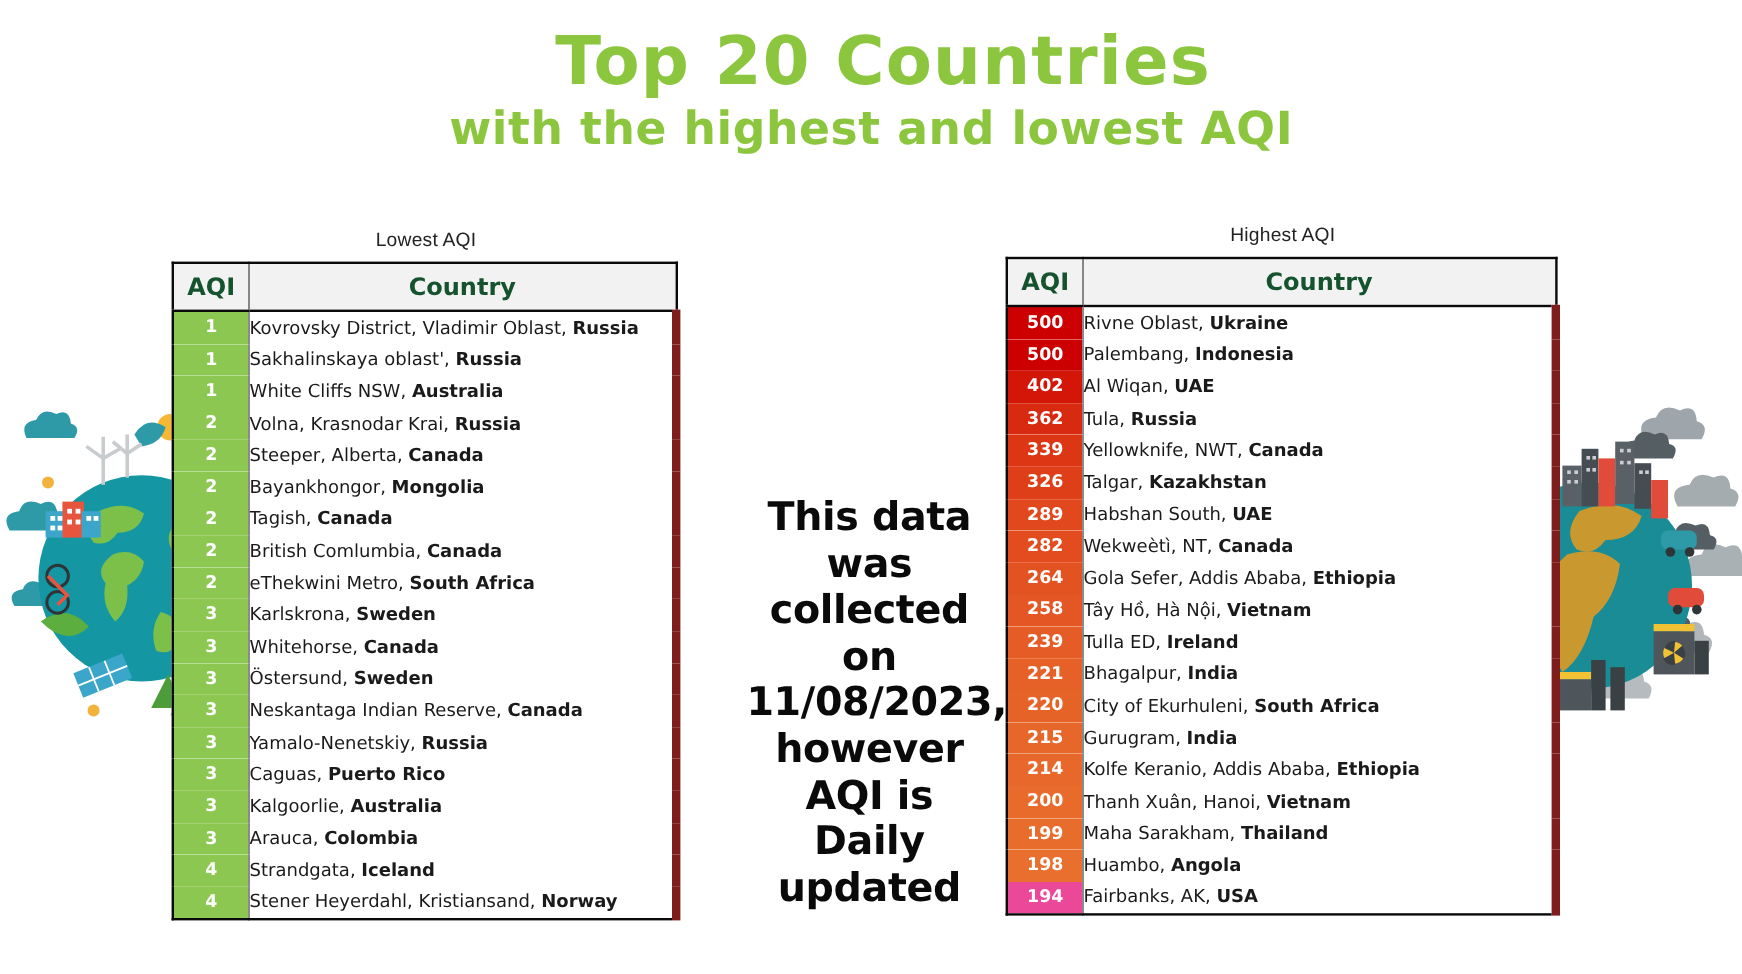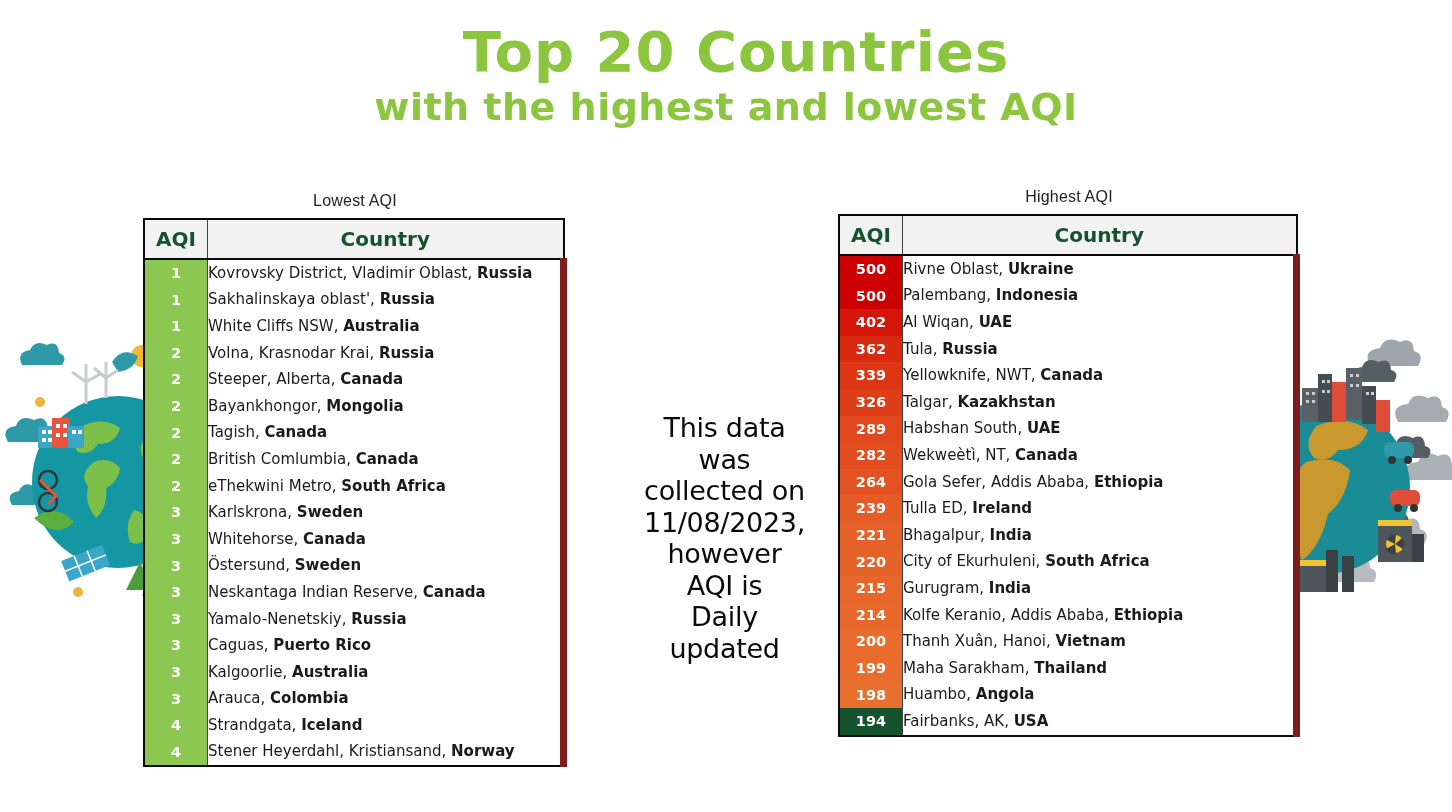--- a/index.html
+++ b/index.html
@@ -122,22 +122,22 @@
 
   
   .note-block {
     position: absolute;
     left: 622px;
     top: 412px;
     width: 205px;
     text-align: center;
     z-index: 4;
     font-family: "DejaVu Sans", sans-serif;
-    font-size: 27px;
-    font-weight: normal;
+    font-size: 33px;
+    font-weight: bold;
     color: #0a0a0a;
     line-height: 1.17;
     letter-spacing: -0.3px;
   }
 </style>
 </head>
 <body>
 
 <div class="globe-wrap globe-left">
   <svg viewBox="0 0 200 300" width="200" height="300" aria-hidden="true">
@@ -431,20 +431,24 @@
         </tr>
         <tr>
           <td class="aqi-cell" style="background: rgb(226, 76, 31);">282</td>
           <td class="country-cell"><span class="place">Wekweètì, NT, </span><span class="nation">Canada</span></td>
         </tr>
         <tr>
           <td class="aqi-cell" style="background: rgb(227, 83, 34);">264</td>
           <td class="country-cell"><span class="place">Gola Sefer, Addis Ababa, </span><span class="nation">Ethiopia</span></td>
         </tr>
         <tr>
+          <td class="aqi-cell" style="background: rgb(228, 87, 36);">258</td>
+          <td class="country-cell"><span class="place">Tây Hồ, Hà Nội, </span><span class="nation">Vietnam</span></td>
+        </tr>
+        <tr>
           <td class="aqi-cell" style="background: rgb(229, 92, 38);">239</td>
           <td class="country-cell"><span class="place">Tulla ED, </span><span class="nation">Ireland</span></td>
         </tr>
         <tr>
           <td class="aqi-cell" style="background: rgb(230, 97, 40);">221</td>
           <td class="country-cell"><span class="place">Bhagalpur, </span><span class="nation">India</span></td>
         </tr>
         <tr>
           <td class="aqi-cell" style="background: rgb(230, 99, 40);">220</td>
           <td class="country-cell"><span class="place">City  of  Ekurhuleni, </span><span class="nation">South Africa</span></td>
@@ -463,18 +467,18 @@
         </tr>
         <tr>
           <td class="aqi-cell" style="background: rgb(232, 109, 44);">199</td>
           <td class="country-cell"><span class="place">Maha Sarakham, </span><span class="nation">Thailand</span></td>
         </tr>
         <tr>
           <td class="aqi-cell" style="background: rgb(232, 111, 45);">198</td>
           <td class="country-cell"><span class="place">Huambo, </span><span class="nation">Angola</span></td>
         </tr>
         <tr>
-          <td class="aqi-cell" style="background: #14532d;">194</td>
+          <td class="aqi-cell" style="background: #ec4899;">194</td>
           <td class="country-cell"><span class="place">Fairbanks, AK, </span><span class="nation">USA</span></td>
         </tr>
       </tbody>
   </table>
 </div>
 
 </body></html>

